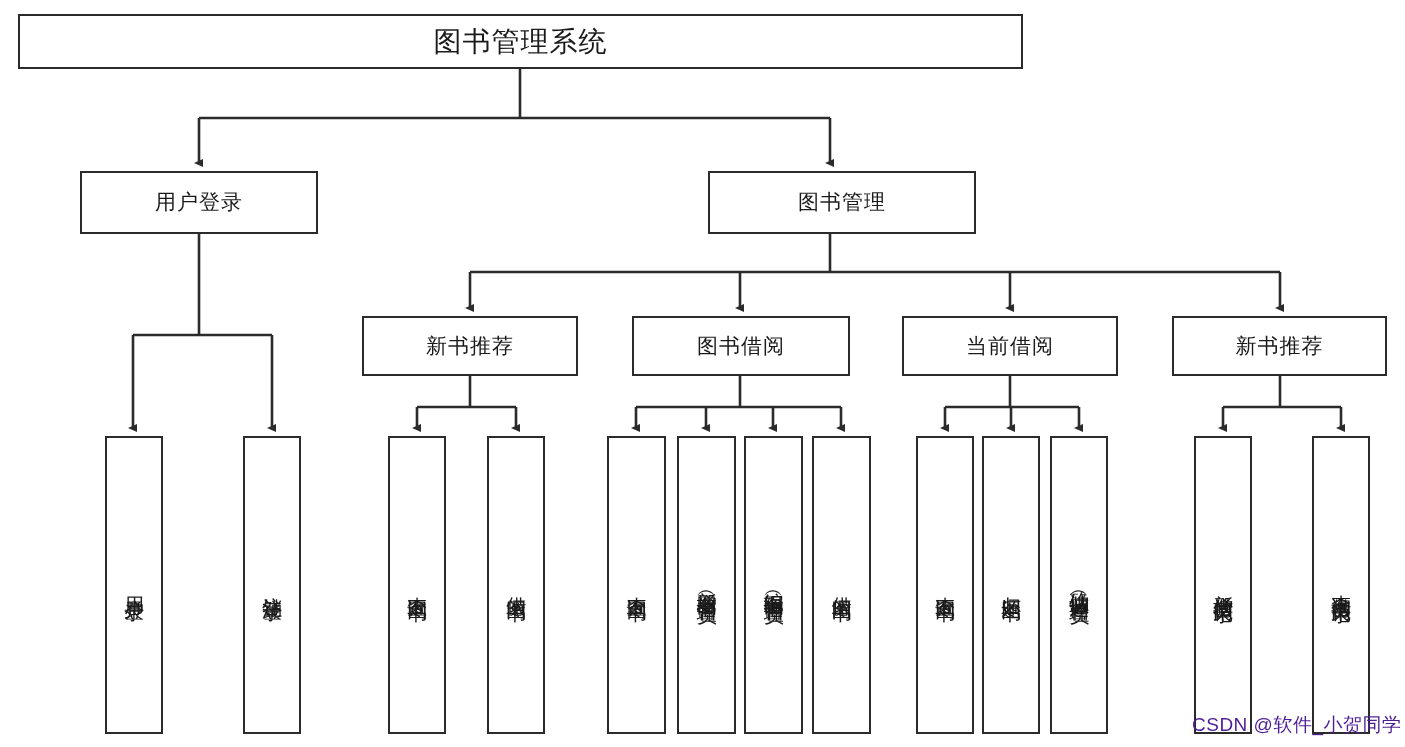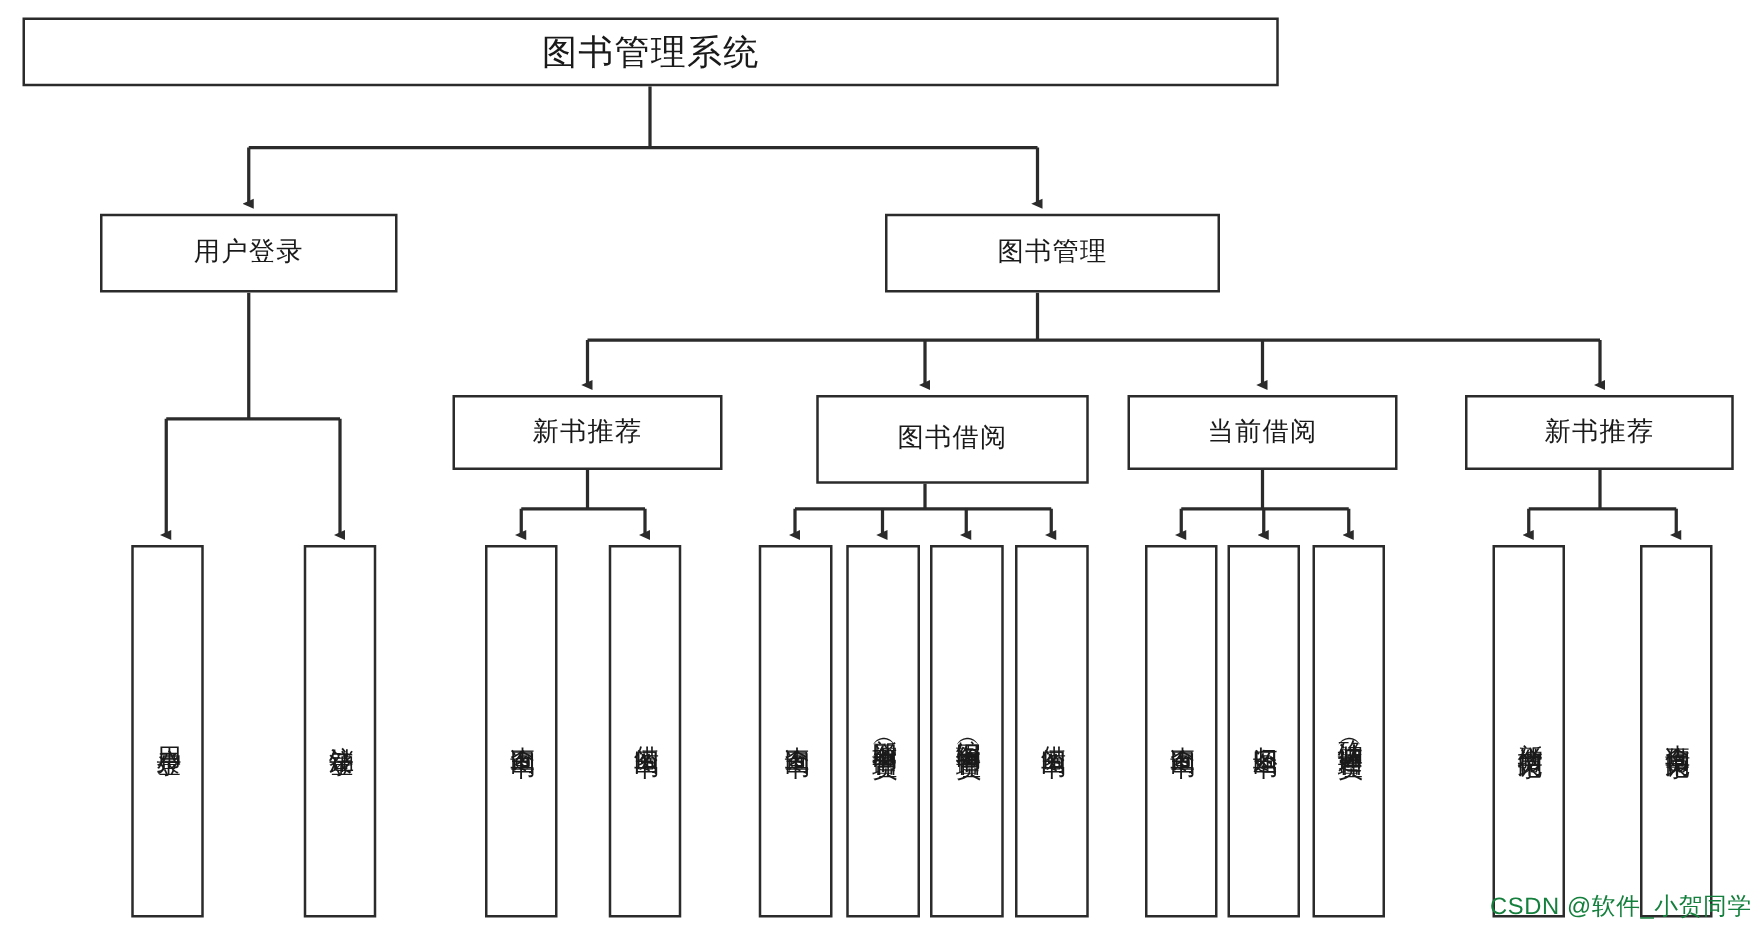--- a/index.html
+++ b/index.html
@@ -48,21 +48,21 @@
     text-orientation: upright;
     font-size: 20px;
     line-height: 1.18;
     letter-spacing: 2px;
     white-space: normal;
     max-height: 270px;
   }
   .node.root .label { font-size: 28px; }
   .watermark {
     position: absolute;
-    color: #15803d;
+    color: #4c1d95;
     font-size: 19px;
     letter-spacing: 0.5px;
     white-space: nowrap;
     z-index: 3;
   }
 </style>
 </head>
 <body>
 
 <div id="canvas">
@@ -124,21 +124,21 @@
   <div class="node lvl1" id="n-l1-0" style="left: 80px; top: 171px; width: 238px; height: 63px;">
     <span class="label">用户登录</span>
   </div>
   <div class="node lvl1" id="n-l1-1" style="left: 708px; top: 171px; width: 268px; height: 63px;">
     <span class="label">图书管理</span>
   </div>
 
   <div class="node lvl2" id="n-l2-0" style="left: 362px; top: 316px; width: 216px; height: 60px;">
     <span class="label">新书推荐</span>
   </div>
-  <div class="node lvl2" id="n-l2-1" style="left: 632px; top: 316px; width: 218px; height: 71px; margin-left: 21px;">
+  <div class="node lvl2" id="n-l2-1" style="left: 632px; top: 316px; width: 218px; height: 60px;">
     <span class="label">图书借阅</span>
   </div>
   <div class="node lvl2" id="n-l2-2" style="left: 902px; top: 316px; width: 216px; height: 60px; text-align: center;">
     <span class="label">当前借阅</span>
   </div>
   <div class="node lvl2" id="n-l2-3" style="left: 1172px; top: 316px; width: 215px; height: 60px;">
     <span class="label">新书推荐</span>
   </div>
 
   <div class="node leaf" id="n-lf-0" style="left: 105px; top: 436px; width: 58px; height: 298px;">

